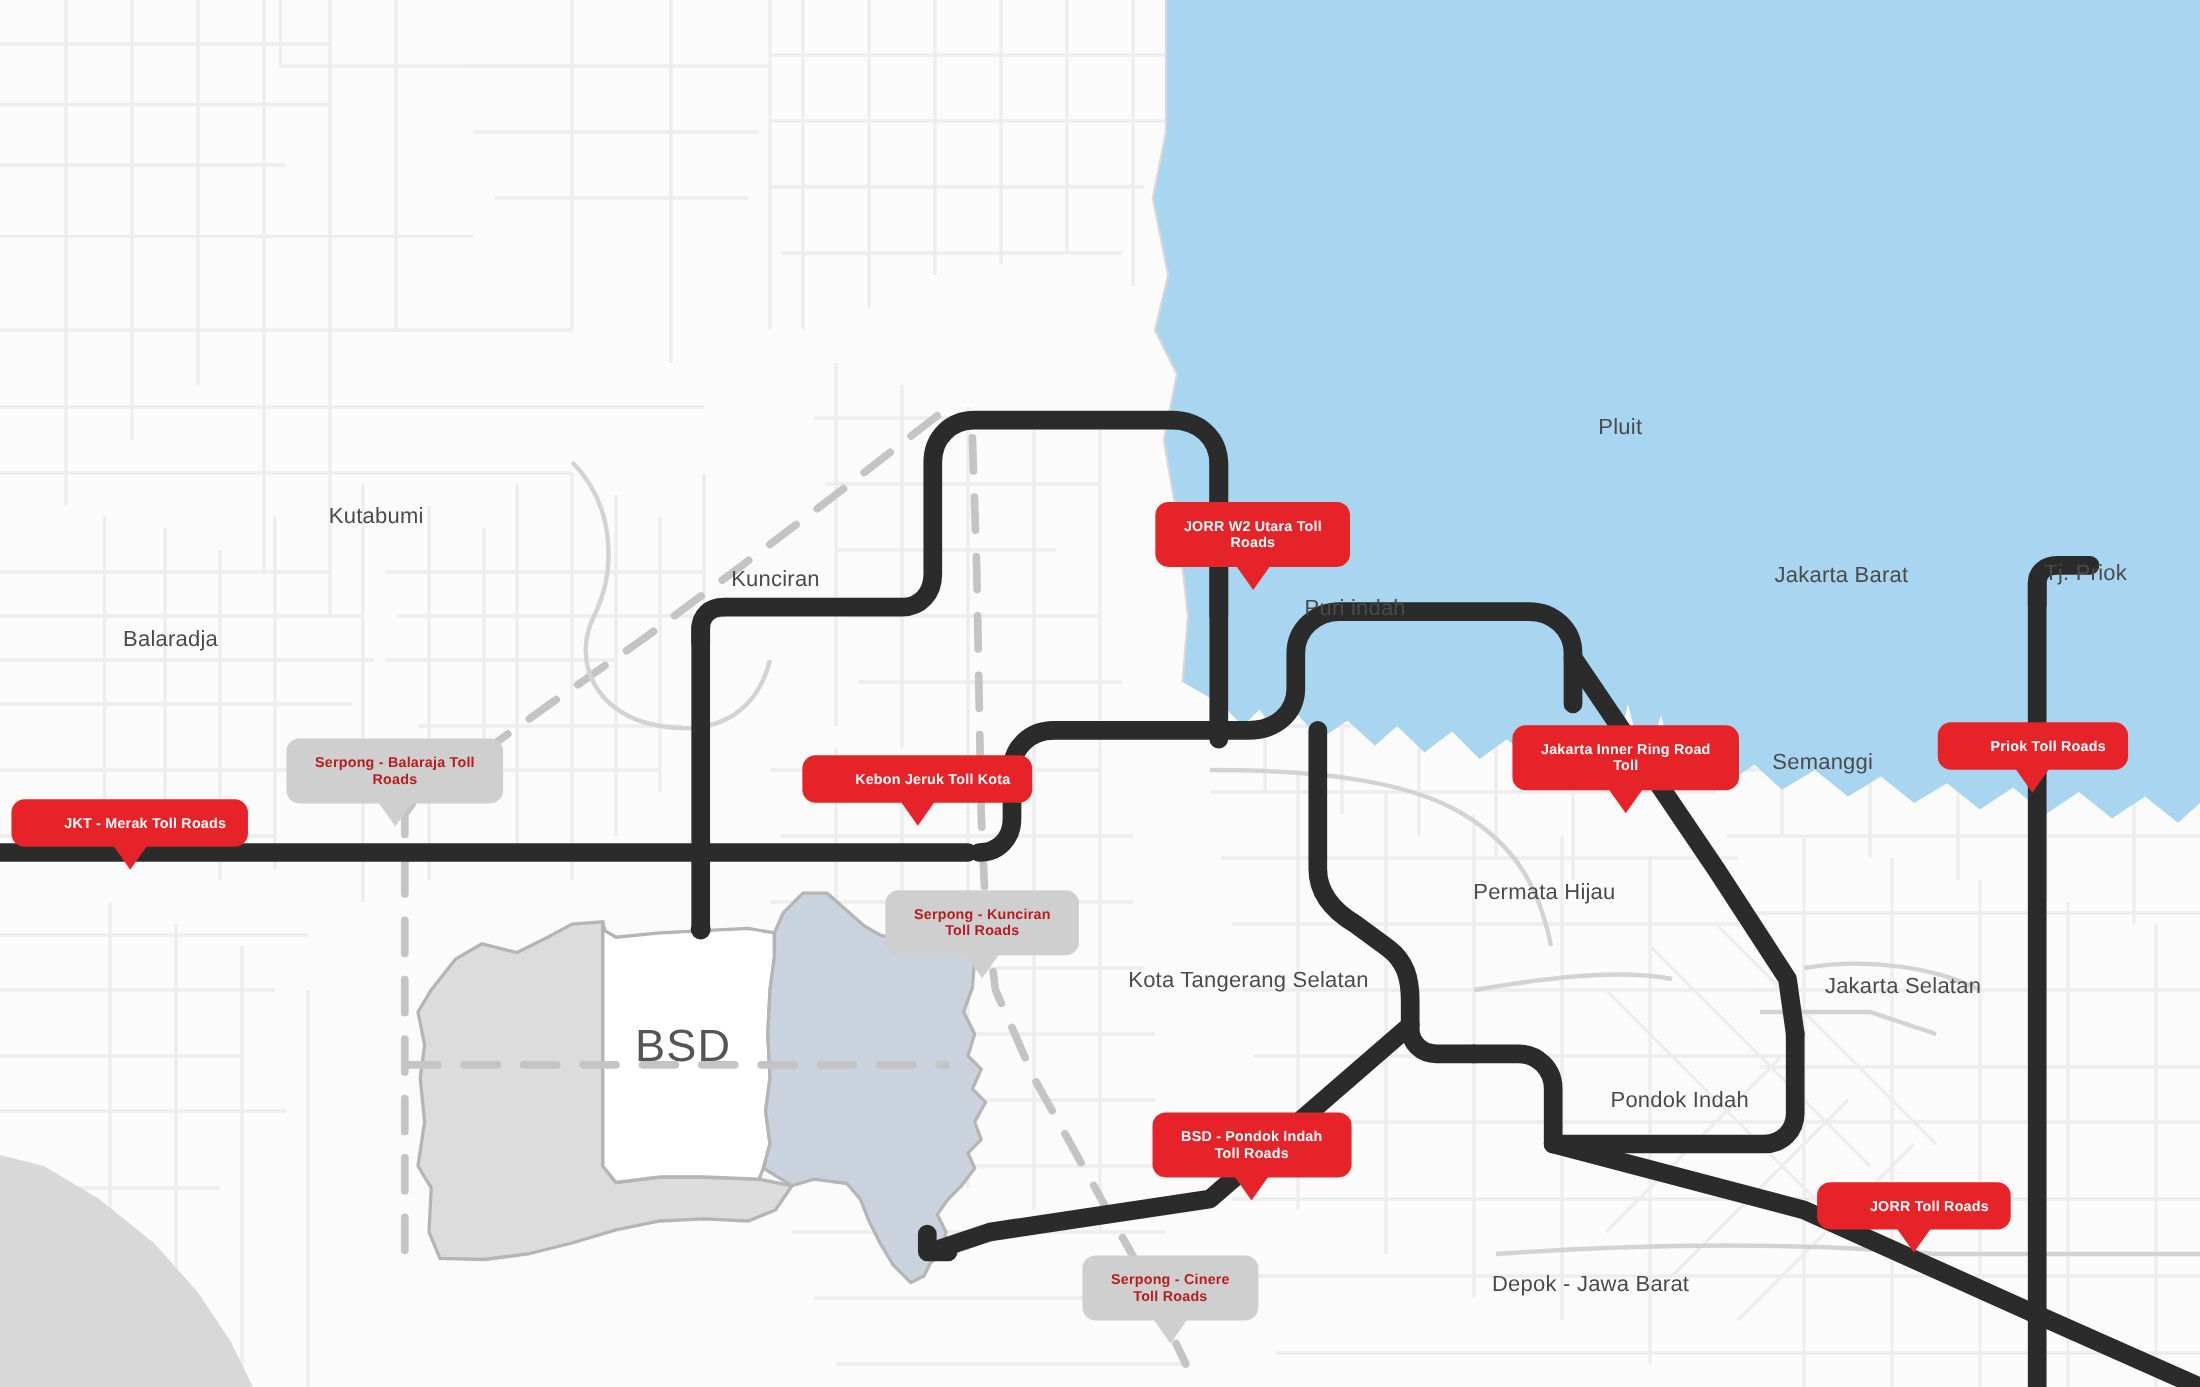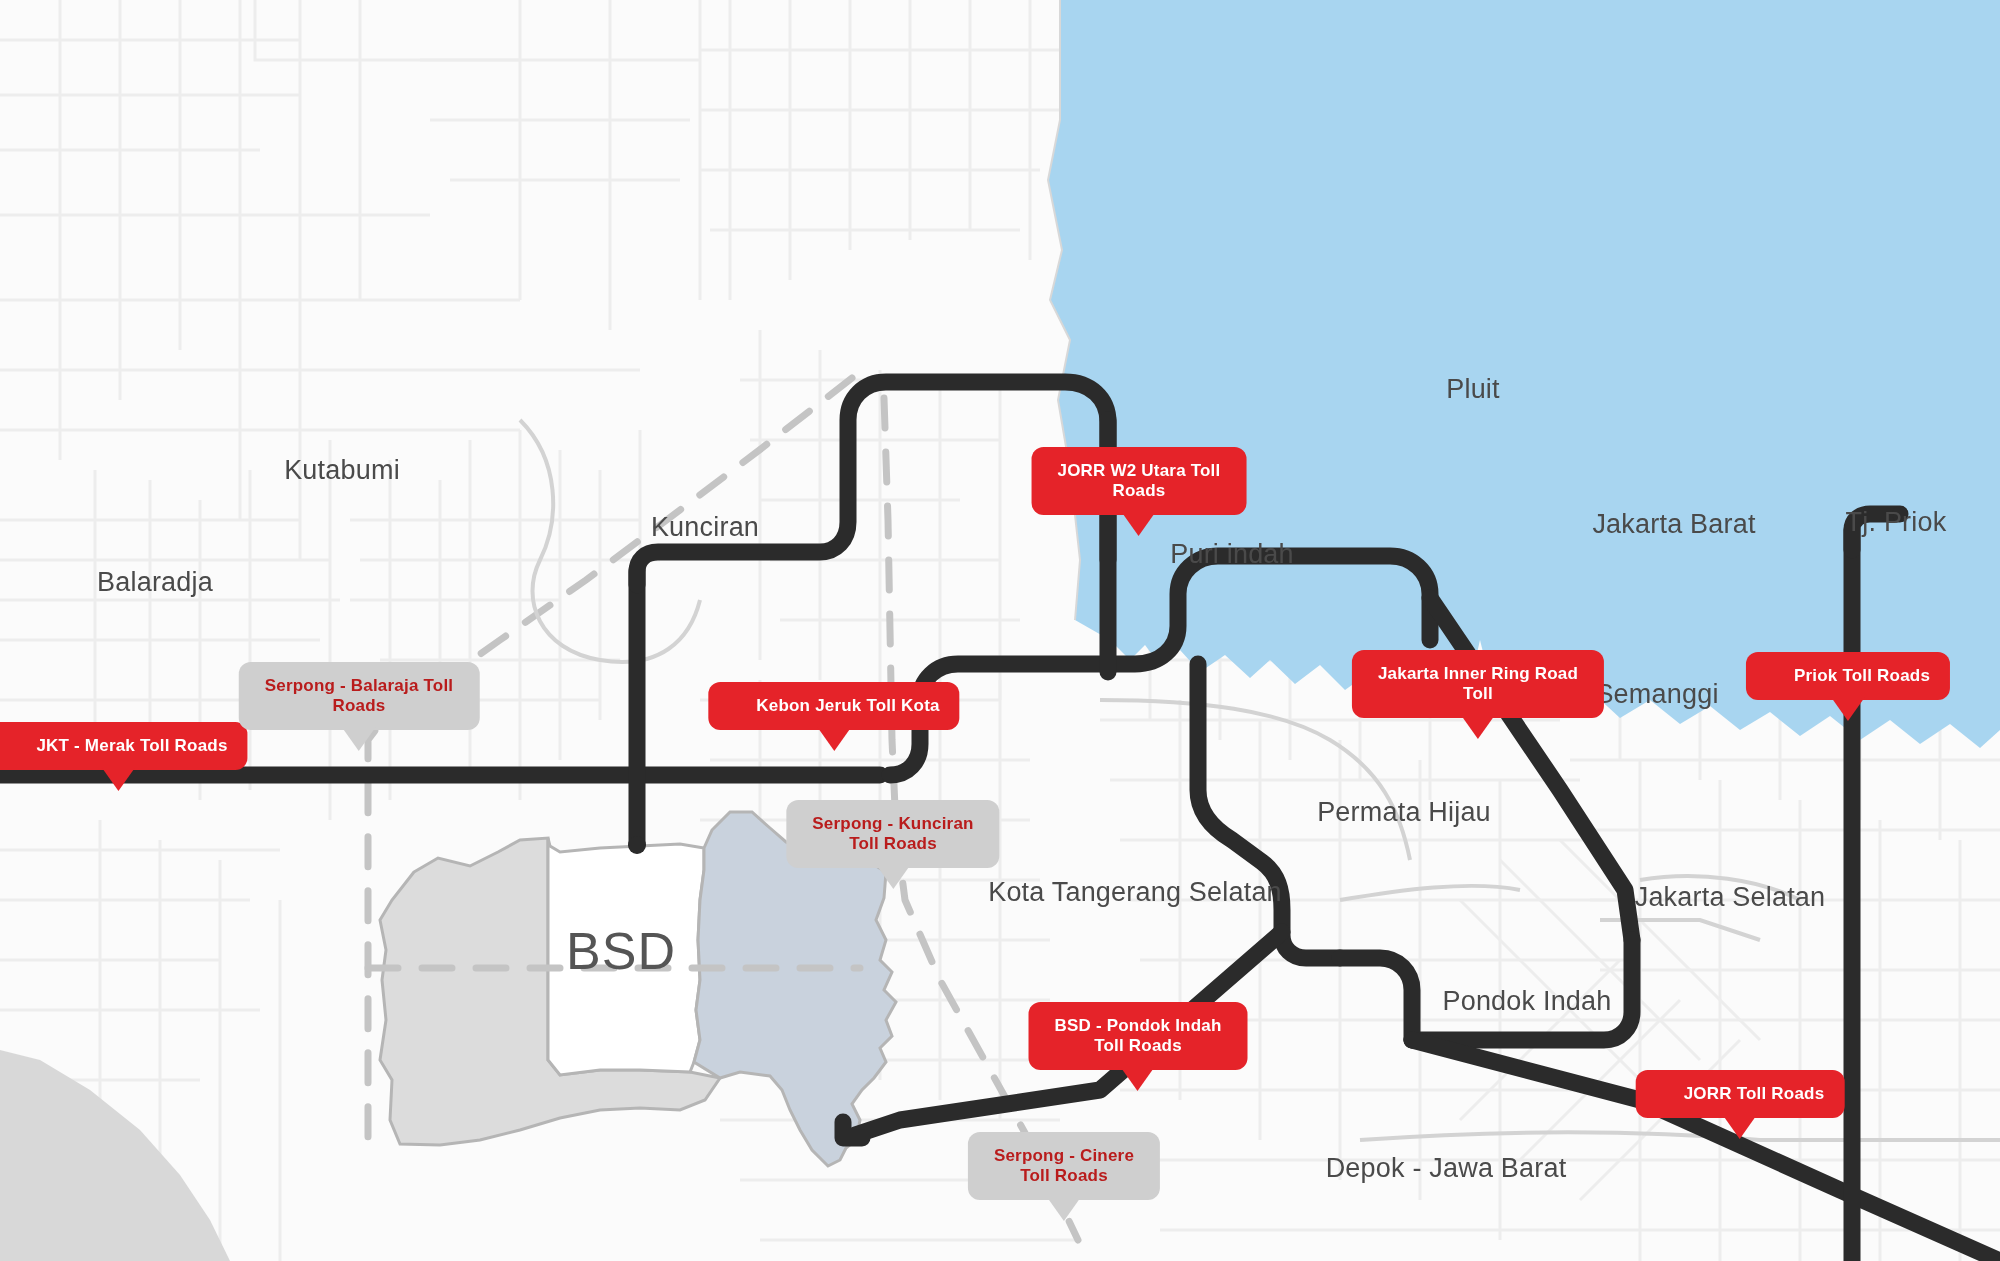--- a/index.html
+++ b/index.html
@@ -8,45 +8,45 @@
     position:relative;width:2000px;height:1261px;overflow:hidden;
     background:#fbfbfb;
   }
   #map-svg{position:absolute;left:0;top:0;width:2000px;height:1261px;}
 
   
   .place-label{
     position:absolute;
     color:#4a4a4a;
     font-family:"Liberation Sans",sans-serif;
-    font-size:27px;
+    font-size:20px;
     font-weight:400;
     letter-spacing:.2px;
     white-space:nowrap;
     transform:translate(-50%,-50%);
     user-select:none;
   }
   .place-label.big{
-    font-size:52px;
+    font-size:41px;
     color:#555;
     letter-spacing:1px;
   }
 
   
   .marker{
     position:absolute;
     transform:translate(-50%,-100%);
     white-space:nowrap;
   }
   .marker .bubble{
     position:relative;
     border-radius:12px;
     padding:14px 20px 14px 20px;
     color:#fff;
-    font-size:17px;
+    font-size:13px;
     font-weight:700;
     line-height:1.18;
     text-align:center;
     letter-spacing:.2px;
     font-family:"Liberation Sans",sans-serif;
   }
   .marker.red .bubble{background:#e52329;padding-left:48px;}
   .marker.gray .bubble{background:#cfcfcf;color:#b91c1c;}
   .marker .tail{
     position:absolute;

